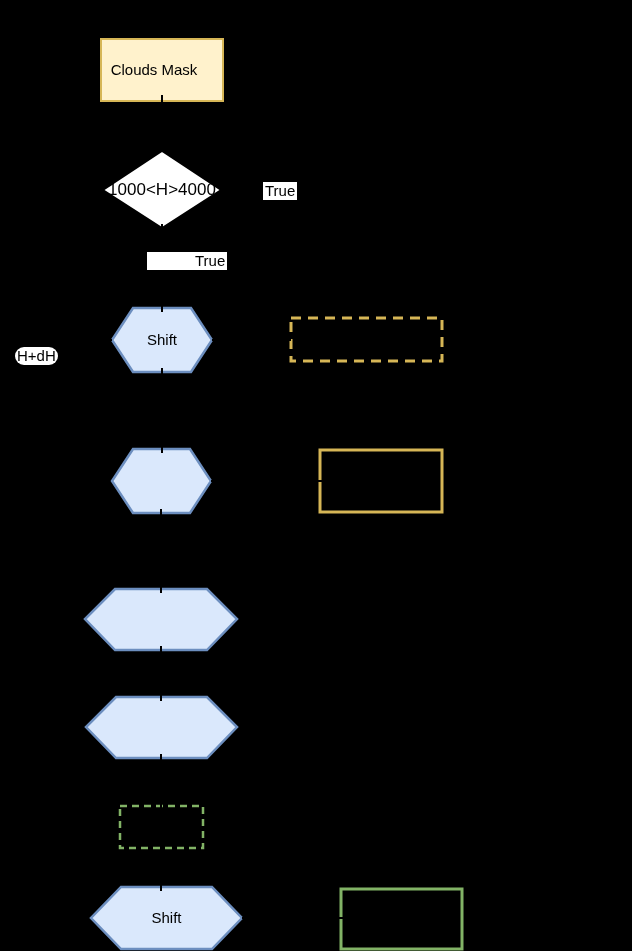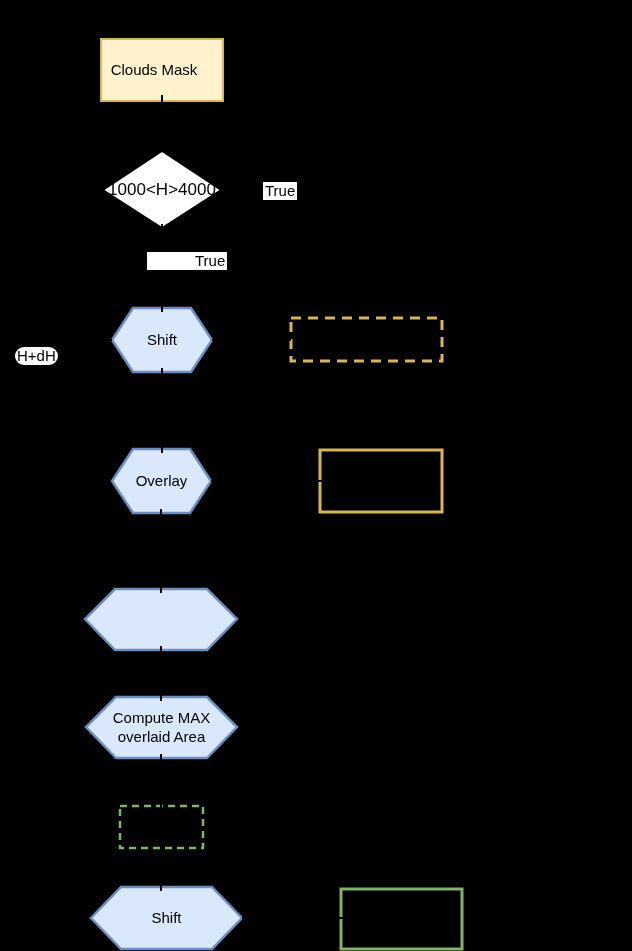--- a/index.html
+++ b/index.html
@@ -90,24 +90,22 @@
     <path class="connector" d="M242,918 L344,918"></path>
     <path class="connector" d="M34,700 L34,340 L112,340"></path>
   </svg>
 
   <div class="node-label" style="left:101px; top:39px; width:106px; height:62px;">Clouds Mask</div>
 
   <div class="node-label decision-label" style="left:103px; top:151px; width:118px; height:77px;">1000&lt;H&gt;4000</div>
 
   <div class="node-label" style="left:112px; top:308px; width:100px; height:64px;">Shift</div>
 
-  <div class="node-label" style="left:112px; top:449px; width:99px; height:64px;">Overlay</div>
 
 
-  <div class="node-label" style="left:86px; top:697px; width:151px; height:61px; padding:0 16px;">Compute MAX overlaid Area</div>
 
   <div class="node-label" style="left:91px; top:887px; width:151px; height:62px;">Shift</div>
 
   <div class="edge-label" style="left:263px; top:182px;">True</div>
 
   <div class="edge-label" style="left:147px; top:252px;padding-left:48px;">True</div>
 
   <div class="edge-label" style="left:15px; top:347px;border-radius:9px;">H+dH</div>
 
 </div>

